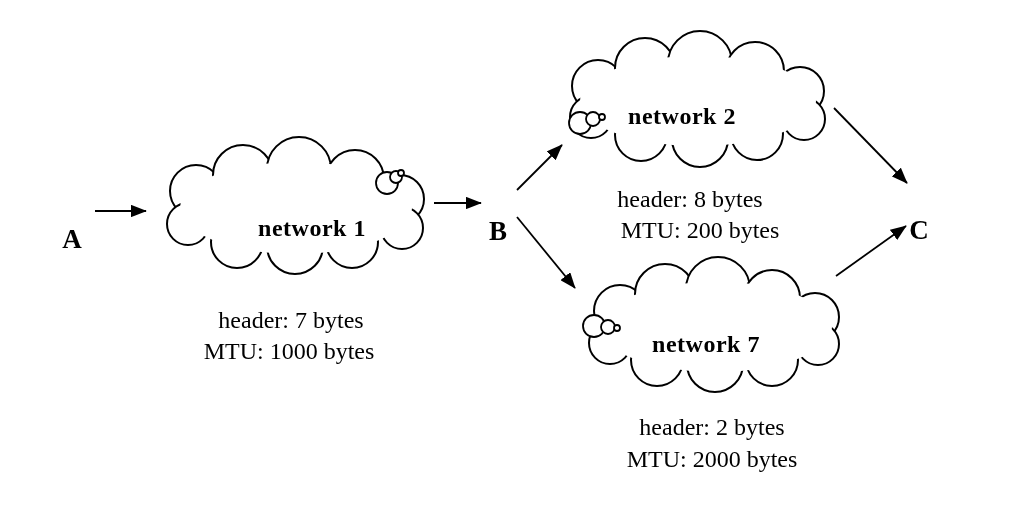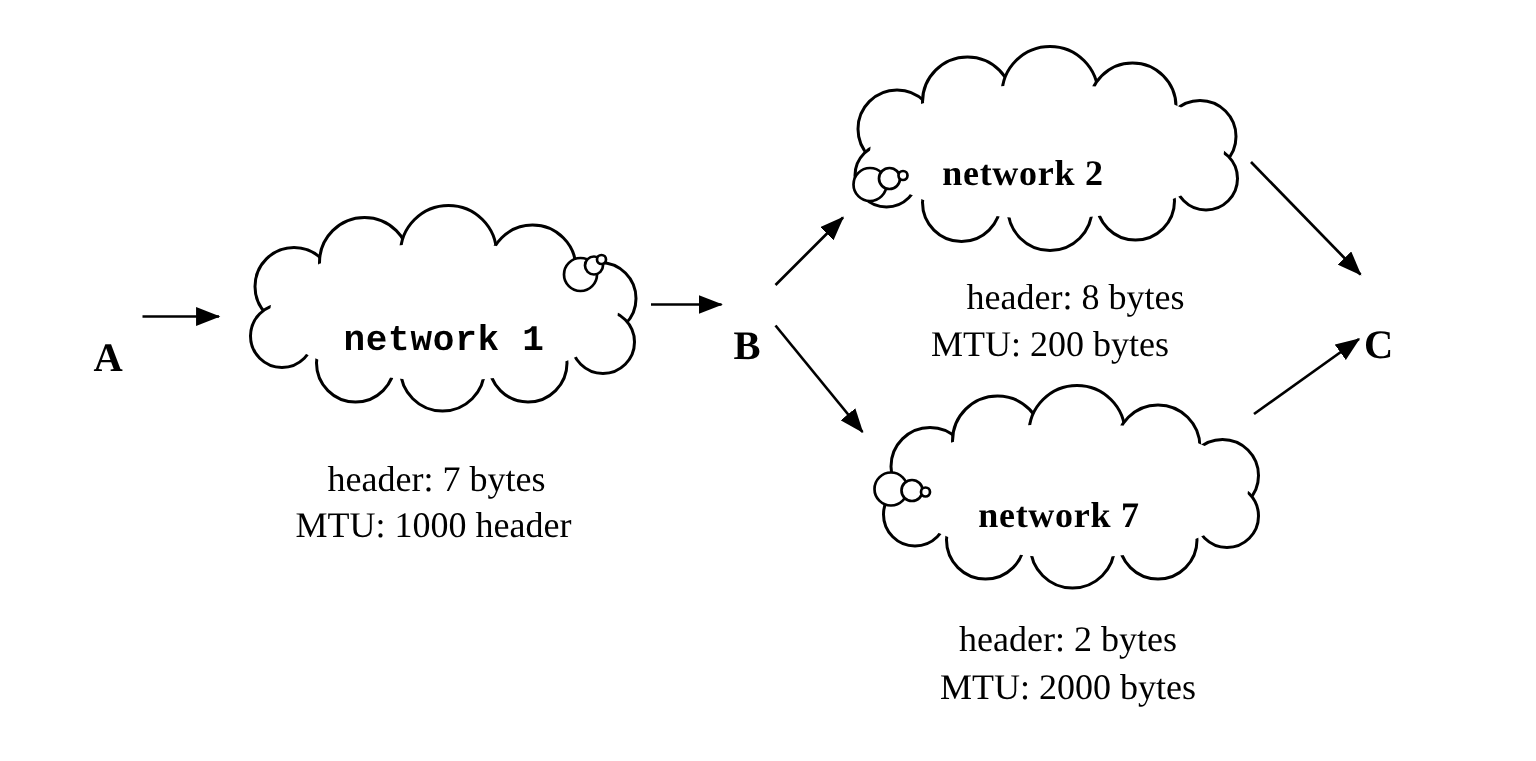--- a/index.html
+++ b/index.html
@@ -135,25 +135,25 @@
     <line class="arrow" marker-end="url(#ah)" x1="517" y1="190" x2="562" y2="145"></line>
     <line class="arrow" marker-end="url(#ah)" x1="517" y1="217" x2="575" y2="288"></line>
     <line class="arrow" marker-end="url(#ah)" x1="834" y1="108" x2="907" y2="183"></line>
     <line class="arrow" marker-end="url(#ah)" x1="836" y1="276" x2="906" y2="226"></line>
   </svg>
 
   <div class="lbl node-lbl" style="left:72px;  top:211px;">A</div>
   <div class="lbl node-lbl" style="left:498px; top:203px;">B</div>
   <div class="lbl node-lbl" style="left:919px; top:202px;">C</div>
 
-  <div class="lbl net-name" style="left:296px; top:200px;font-family:Liberation Mono, monospace;">network 1</div>
+  <div class="lbl net-name" style="left:312px; top:200px;">network 1</div>
   <div class="lbl info" style="left:291px; top:292px;">header: 7 bytes</div>
-  <div class="lbl info" style="left:289px; top:323px;">MTU: 1000 header</div>
+  <div class="lbl info" style="left:289px; top:323px;">MTU: 1000 bytes</div>
 
   <div class="lbl net-name" style="left:682px; top:88px;">network 2</div>
-  <div class="lbl info" style="left:717px; top:171px;">header: 8 bytes</div>
+  <div class="lbl info" style="left:690px; top:171px;">header: 8 bytes</div>
   <div class="lbl info" style="left:700px; top:202px;">MTU: 200 bytes</div>
 
   <div class="lbl net-name" style="left:706px; top:316px;">network 7</div>
   <div class="lbl info" style="left:712px; top:399px;">header: 2 bytes</div>
   <div class="lbl info" style="left:712px; top:431px;">MTU: 2000 bytes</div>
 
 </div>
 
 </body></html>

